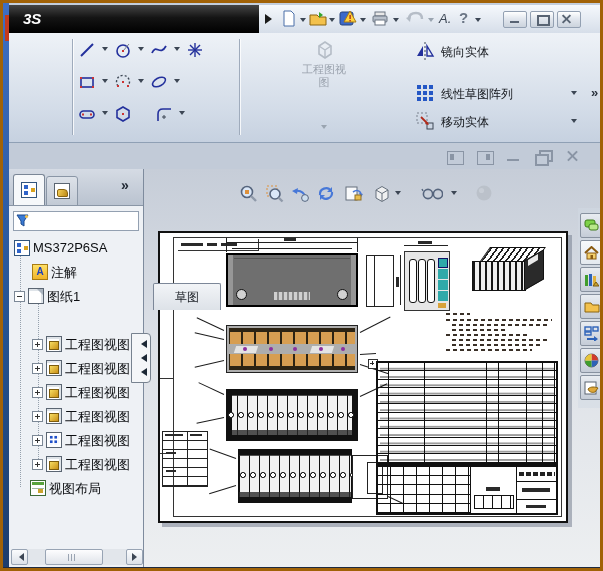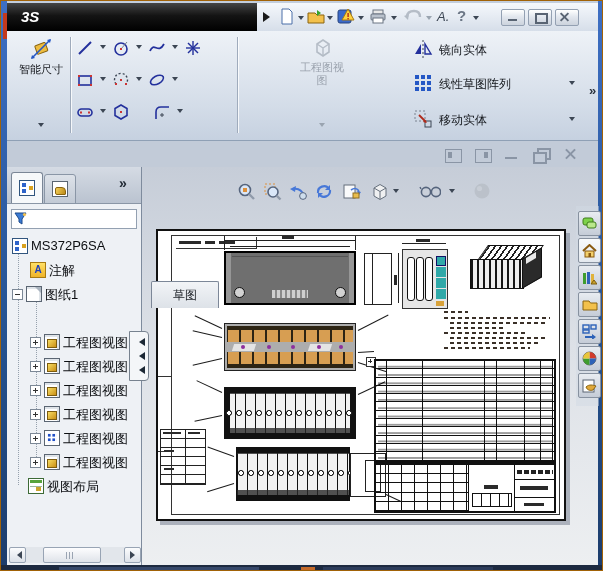--- a/index.html
+++ b/index.html
@@ -1,16 +1,16 @@
 <!DOCTYPE html>
 <html><head>
 <meta charset="utf-8">
 <style>
   html,body{margin:0;padding:0;background:#0e1930;font-family:"Liberation Sans",sans-serif}
-  #app{position:relative;width:603px;height:571px;overflow:hidden;background:#c3cedd;border:1px solid #a16207;box-sizing:border-box}
+  #app{position:relative;width:603px;height:571px;overflow:hidden;background:#c3cedd;border:3px solid #a16207;box-sizing:border-box}
   .ab{position:absolute}
   .dd{width:0;height:0;border:3px solid transparent;border-top:4px solid #3c4654;display:inline-block}
   .dd.gray{border-top-color:#9aa4b0}
   .vsep{width:1px;background:#9fabbc;box-shadow:1px 0 0 rgba(255,255,255,.8)}
   .tool-label{font-size:11px;color:#15181d;text-align:center;line-height:13px;word-break:break-all}
   .tool-label.dis{color:#9aa2ad}
   .stack-label{font-size:12px;color:#15181d;white-space:nowrap}
   .tab{position:absolute;top:142px;height:23px;line-height:23px;text-align:center;font-size:12px;color:#22262c;
        background:linear-gradient(#d9dee6,#b7bfcb);border:1px solid #7c8798;border-bottom:none;border-radius:2px 2px 0 0}
   .tab.active{top:140px;height:26px;line-height:26px;background:linear-gradient(#f2f4f7,#dde2e8);z-index:3}
@@ -109,30 +109,20 @@
         <div class="ab" style="left:6px;top:3px;width:9px;height:7px;border:2px solid #596473"></div>
       </div>
     <div class="winbtn" style="left:548px;top:6px">
         <div class="xbar" style="transform:rotate(45deg)"></div>
         <div class="xbar" style="transform:rotate(-45deg)"></div>
       </div>
   </div>
 
   <div class="ab" style="left:6px;top:30px;width:591px;height:109px;background:linear-gradient(#eef2f7,#d3dce8 70%,#c6d1e0);border-bottom:1px solid #8fa0b5">
 
-    <div class="ab" style="left:8px;top:4px;width:52px;height:100px">
-      <span class="ab" style="left:14px;top:2px"><svg width="24" height="24">
-            <rect x="7" y="7" width="11" height="9" rx="1" transform="rotate(-20 12 12)" fill="#edbc3f" stroke="#8a6410"></rect>
-            <line x1="3" y1="21" x2="21" y2="3" stroke="#2457c5" stroke-width="1.6"></line>
-            <path d="M2 22l4-1-3-3z" fill="#2457c5"></path>
-            <path d="M22 2l-4 1 3 3z" fill="#2457c5"></path>
-          </svg></span>
-      <div class="tool-label ab" style="left:3px;top:28px;width:46px">智能尺寸</div>
-      <span class="dd ab" style="left:23px;top:88px"></span>
-    </div>
 
     <div class="vsep ab" style="left:63px;top:6px;height:96px"></div>
 
     <div class="skrow" style="top:6px">
       <span class="sk">
           <svg width="18" height="18">
             <line x1="3" y1="15" x2="15" y2="3" stroke="#23309c" stroke-width="2"></line>
           </svg>
         </span>
       <span class="dd"></span>
@@ -231,21 +221,21 @@
 
 
     <div class="ab" style="left:404px;top:8px;width:190px;height:22px">
       <span class="ab" style="left:2px;top:0"><svg width="20" height="20">
             <line x1="10" y1="1" x2="10" y2="19" stroke="#3c4654" stroke-dasharray="2 2"></line>
             <path d="M8 15 L2 15 L8 5z" fill="#23309c"></path>
             <path d="M12 15 L18 15 L12 5z" fill="none" stroke="#23309c" stroke-width="1.4"></path>
           </svg></span>
       <span class="stack-label ab" style="left:28px;top:3px">镜向实体</span>
     </div>
-    <div class="ab" style="left:404px;top:42px;width:190px;height:22px">
+    <div class="ab" style="left:404px;top:50px;width:190px;height:22px">
       <span class="ab" style="left:2px;top:0"><svg width="20" height="20">
             <g fill="#2457c5">
               <rect x="2" y="2" width="4" height="4"></rect>
               <rect x="8" y="2" width="4" height="4"></rect>
               <rect x="14" y="2" width="4" height="4"></rect>
               <rect x="2" y="8" width="4" height="4"></rect>
               <rect x="8" y="8" width="4" height="4"></rect>
               <rect x="14" y="8" width="4" height="4"></rect>
               <rect x="2" y="14" width="4" height="4"></rect>
               <rect x="8" y="14" width="4" height="4"></rect>

